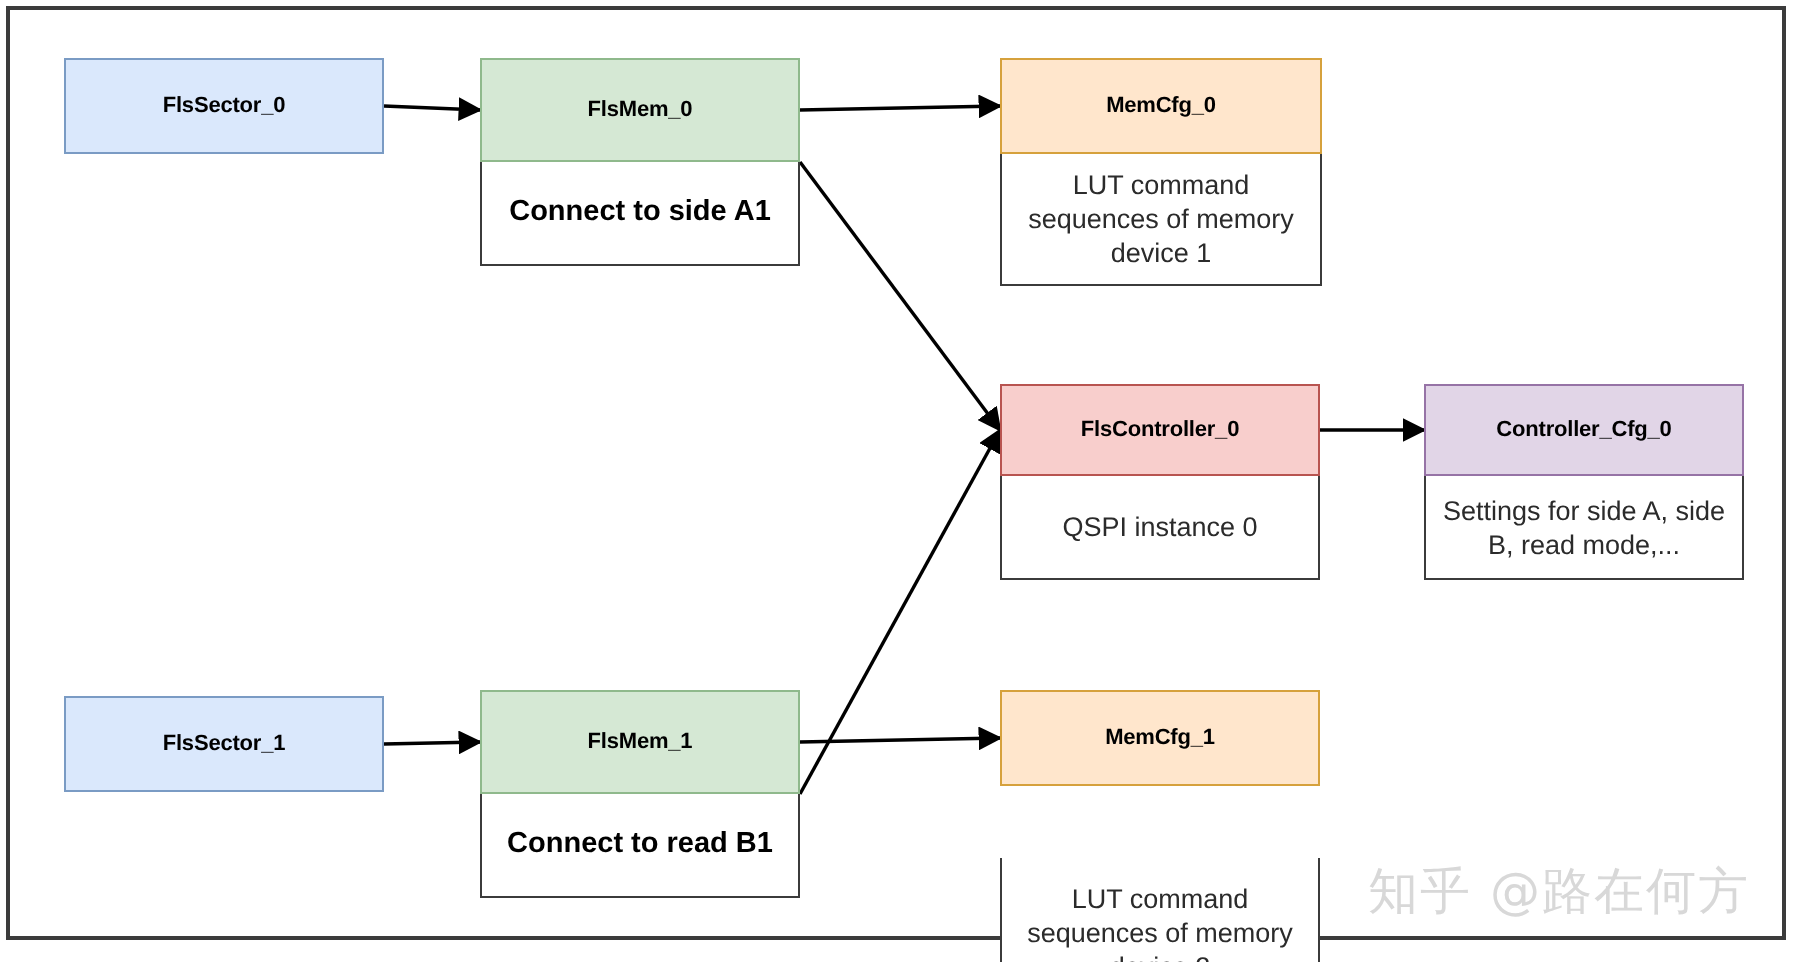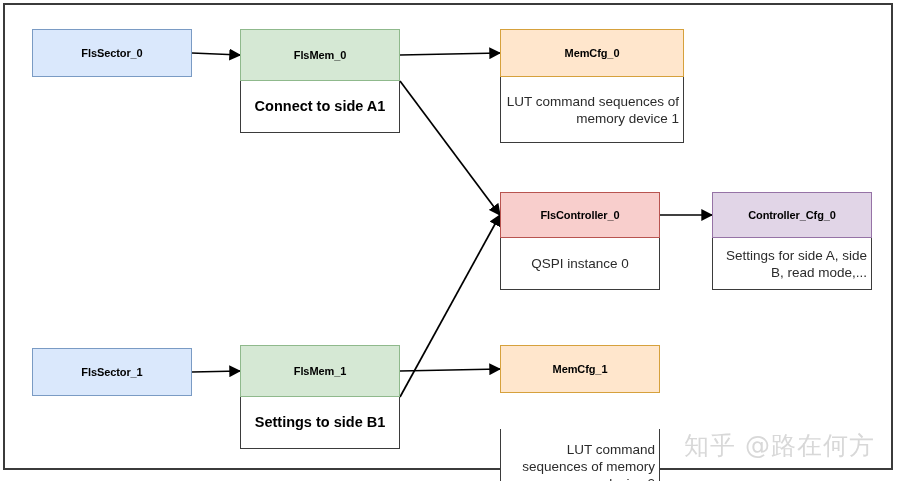--- a/index.html
+++ b/index.html
@@ -49,21 +49,21 @@
     text-align: center;
   }
   .node .body {
     box-sizing: border-box;
     background: #ffffff;
     border: 1.6px solid #3b3b3b;
     border-top: none;
     display: flex;
     align-items: center;
     justify-content: center;
-    text-align: right;
+    text-align: center;
     color: #2b2b2b;
     font-size: 13.5px;
     line-height: 17px;
     padding: 2px 4px;
   }
   .node .body.bold {
     font-weight: bold;
     color: #000000;
     font-size: 14.5px;
   }
@@ -116,42 +116,42 @@
 
   <div class="node simple" style="left: 32px; top: 29px; width: 160px; height: 48px;">
     <div class="hdr fill-blue">FlsSector_0</div>
   </div>
 
   <div class="node" style="left: 240px; top: 29px; width: 160px; height: 104px;">
     <div class="hdr fill-green" style="height: 52px;">FlsMem_0</div>
     <div class="body bold" style="height: 52px;">Connect to side A1</div>
   </div>
 
-  <div class="node" style="left: 500px; top: 29px; width: 184px; height: 114px;">
+  <div class="node" style="left: 500px; top: 29px; width: 161px; height: 114px;">
     <div class="hdr fill-orange" style="height: 48px;">MemCfg_0</div>
     <div class="body" style="height: 66px;">LUT command sequences of memory device 1</div>
   </div>
 
   <div class="node" style="left: 500px; top: 192px; width: 160px; height: 88px;">
     <div class="hdr fill-red" style="height: 46px;">FlsController_0</div>
     <div class="body" style="height: 52px;">QSPI instance 0</div>
   </div>
 
   <div class="node" style="left: 712px; top: 192px; width: 160px; height: 98px;">
     <div class="hdr fill-purple" style="height: 46px;">Controller_Cfg_0</div>
     <div class="body" style="height: 52px;">Settings for side A, side B, read mode,...</div>
   </div>
 
   <div class="node simple" style="left: 32px; top: 348px; width: 160px; height: 48px;">
     <div class="hdr fill-blue">FlsSector_1</div>
   </div>
 
   <div class="node" style="left: 240px; top: 345px; width: 160px; height: 104px;">
     <div class="hdr fill-green" style="height: 52px;">FlsMem_1</div>
-    <div class="body bold" style="height: 52px;">Settings to side B1</div>
+    <div class="body bold" style="height: 52px;">Connect to read B1</div>
   </div>
 
   <div class="node" style="left: 500px; top: 345px; width: 160px; height: 114px;">
     <div class="hdr fill-orange" style="height: 48px;">MemCfg_1</div>
     <div class="body" style="height: 76px; margin-top: 36px;">LUT command sequences of memory device 2</div>
   </div>
 
   <div id="watermark">知乎 @路在何方</div>
 </div>
 

